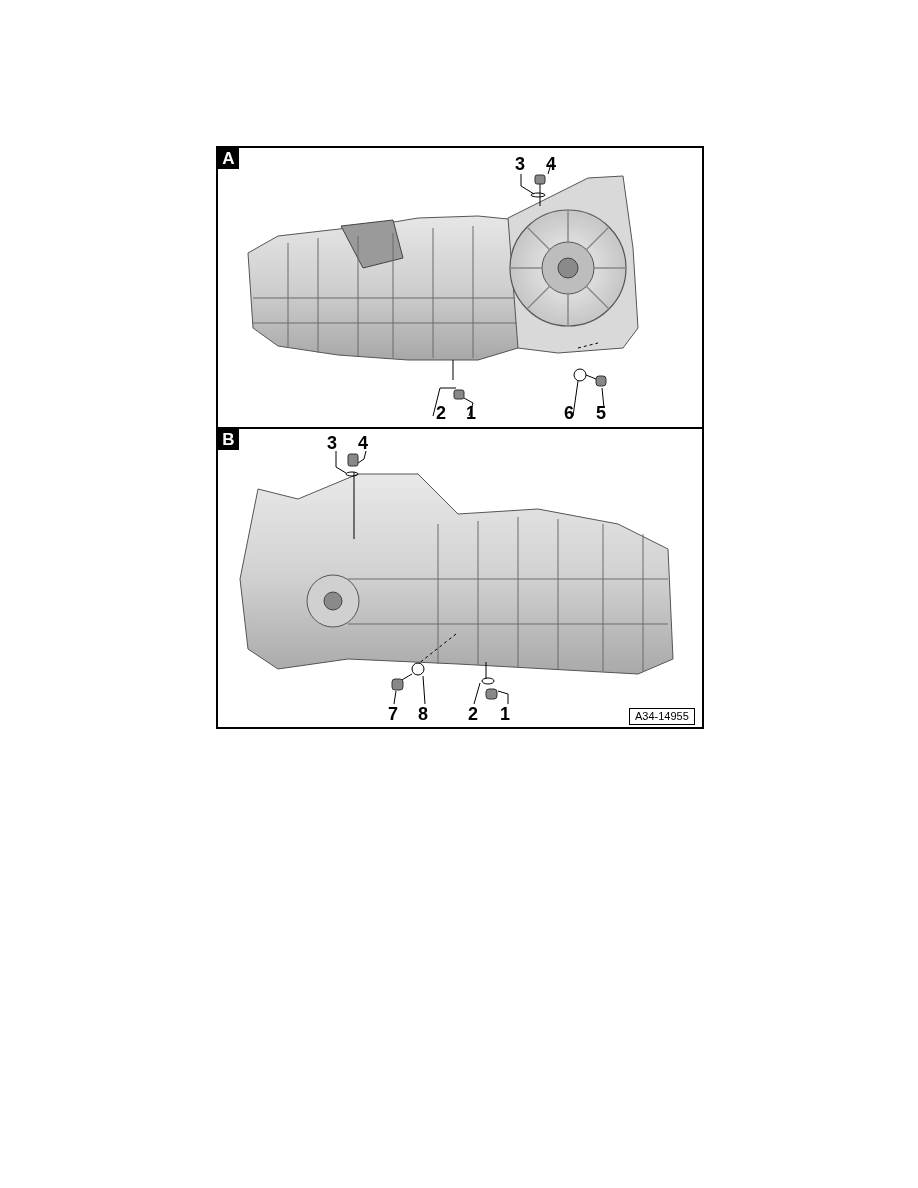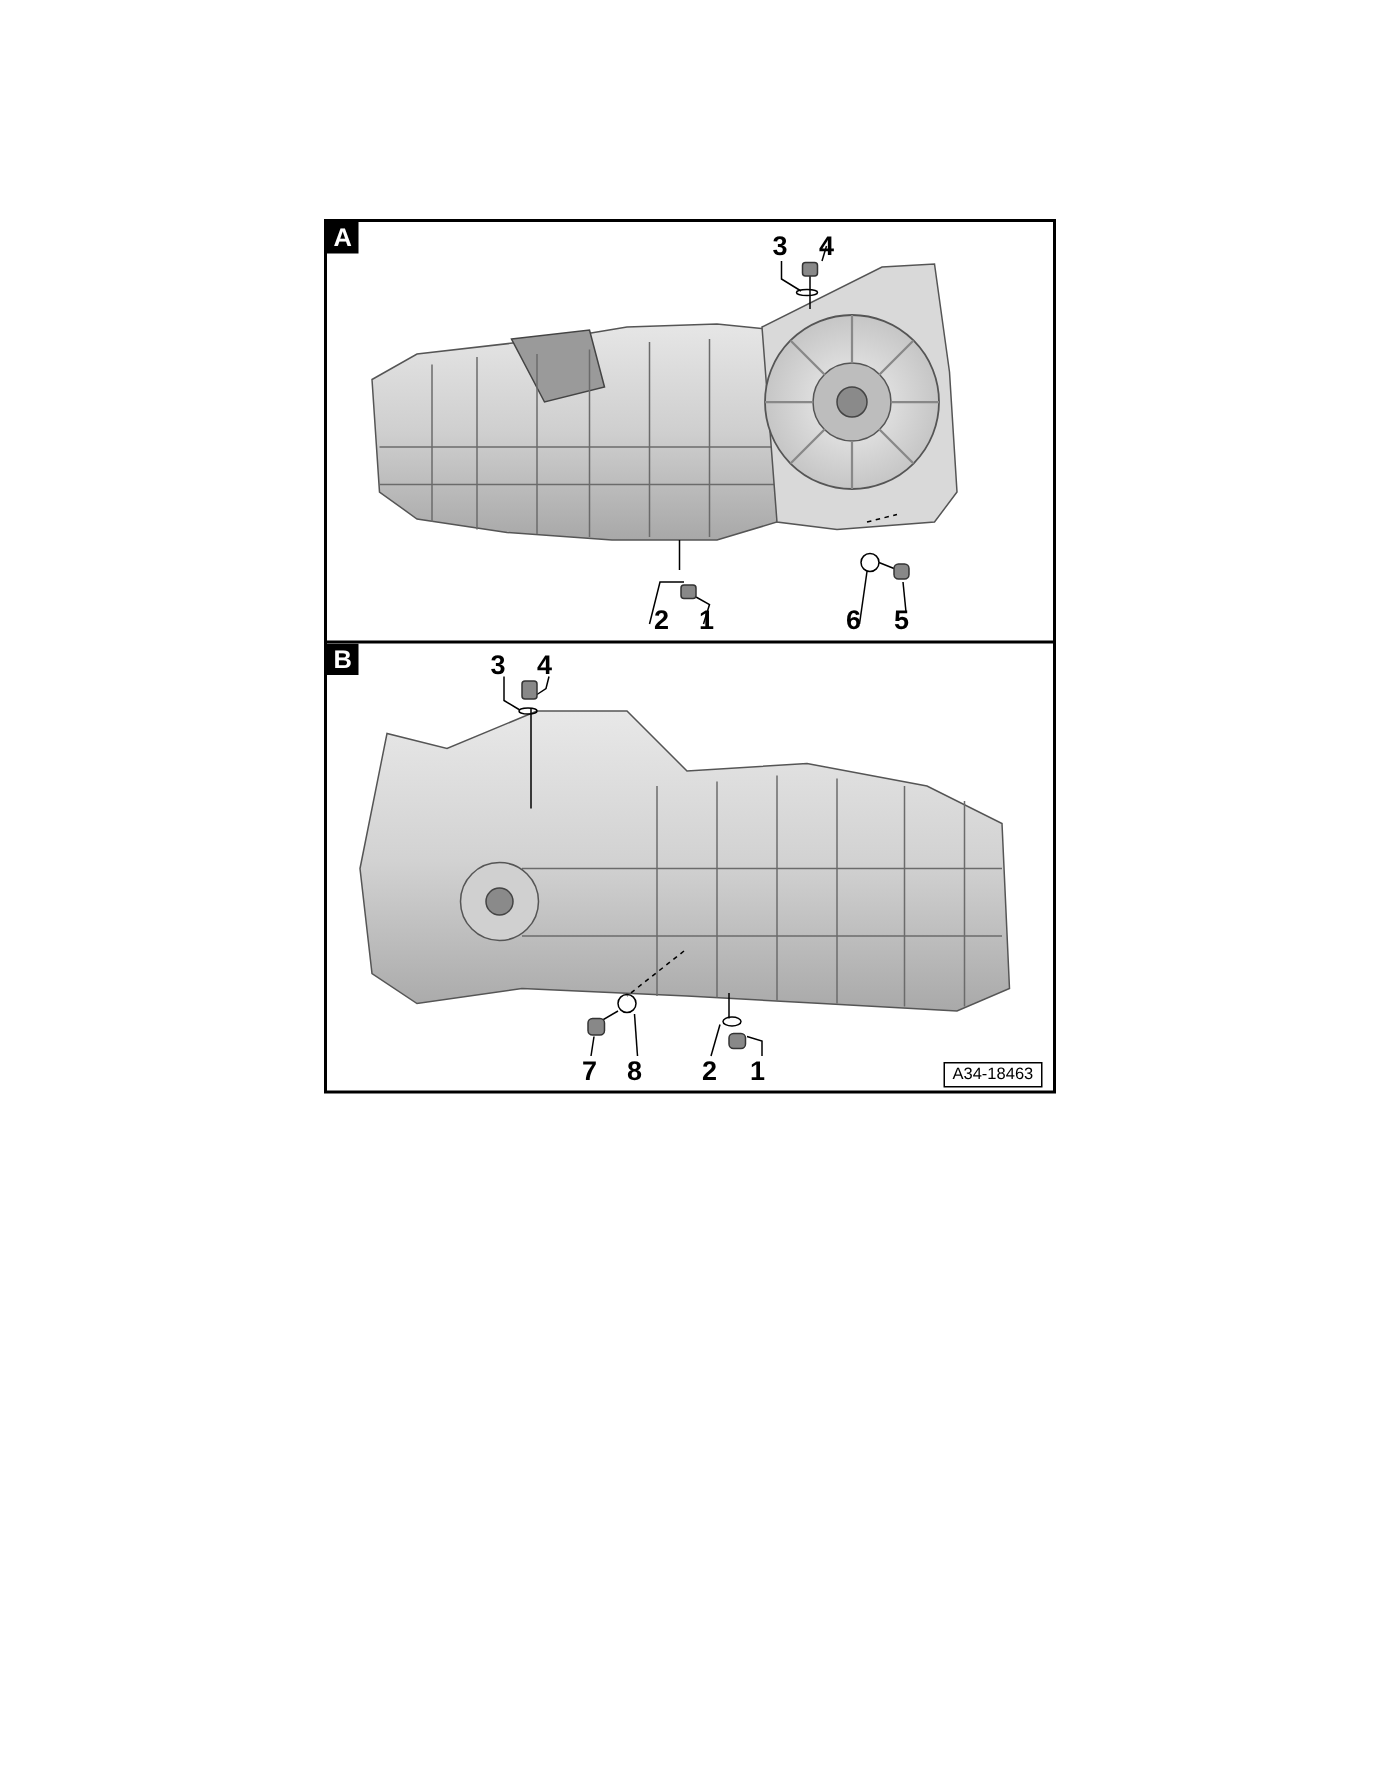--- a/index.html
+++ b/index.html
@@ -134,15 +134,15 @@
       <rect x="174" y="250" width="11" height="11" rx="3" fill="#888" stroke="#333"></rect>
       <rect x="268" y="260" width="11" height="10" rx="3" fill="#888" stroke="#333"></rect>
     </svg>
     <div class="panel-label">B</div>
     <div class="callout" style="left:109px;top:5px;">3</div>
     <div class="callout" style="left:140px;top:5px;">4</div>
     <div class="callout" style="left:170px;top:276px;">7</div>
     <div class="callout" style="left:200px;top:276px;">8</div>
     <div class="callout" style="left:250px;top:276px;">2</div>
     <div class="callout" style="left:282px;top:276px;">1</div>
-    <div class="ref-box" style="left:411px;top:279px;">A34-18463</div>
+    <div class="ref-box" style="left:411px;top:279px;">A34-14955</div>
   </div>
 </div>
 
 </body></html>

